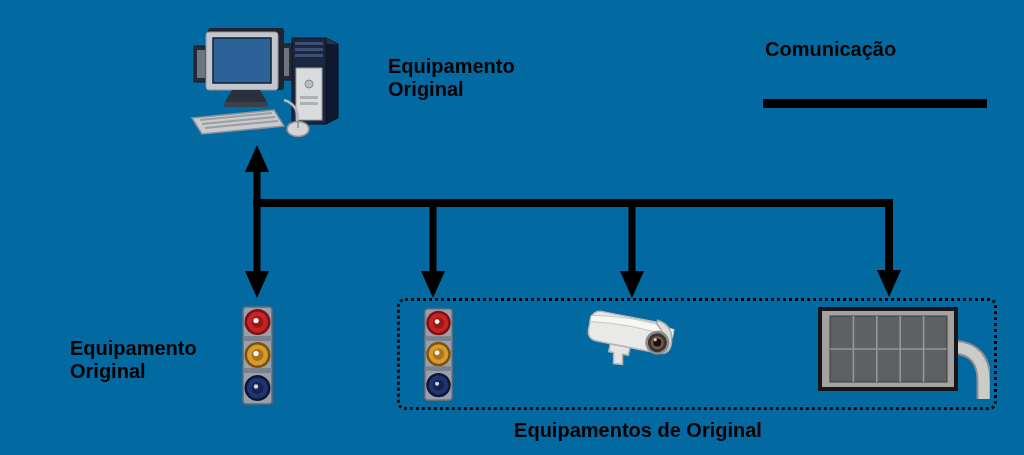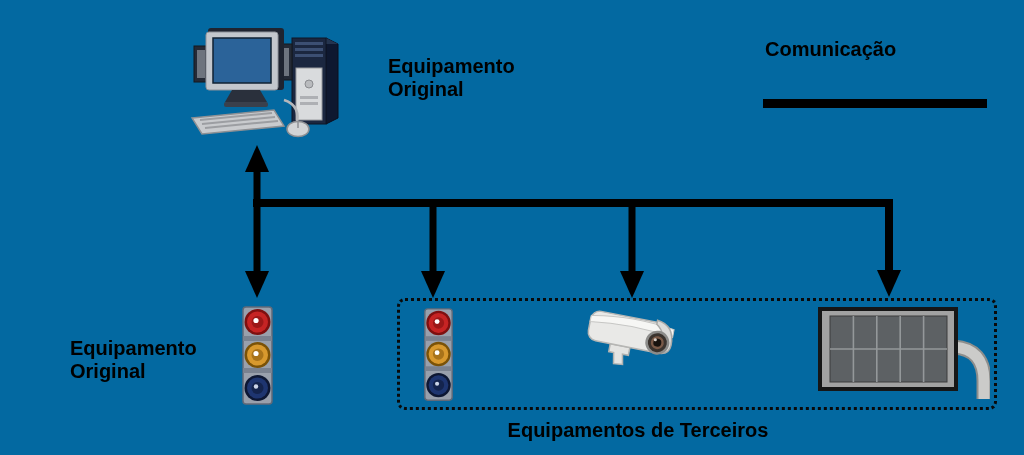--- a/index.html
+++ b/index.html
@@ -162,15 +162,15 @@
     <rect x="14" y="11" width="117" height="66" fill="#5d6164" stroke="#3c3c3c" stroke-width="1"></rect>
     <g stroke="#94989a" stroke-width="1.6">
       <line x1="37.4" y1="11" x2="37.4" y2="77"></line>
       <line x1="60.8" y1="11" x2="60.8" y2="77"></line>
       <line x1="84.2" y1="11" x2="84.2" y2="77"></line>
       <line x1="107.6" y1="11" x2="107.6" y2="77"></line>
       <line x1="14" y1="44" x2="131" y2="44"></line>
     </g>
   </svg>
 
-  <div class="abs label" style="left:398px; top:419px; width:480px; text-align:center;">Equipamentos de Terceiros</div>
+  <div class="abs label" style="left:398px; top:419px; width:480px; text-align:center;">Equipamentos de Original</div>
 
 </div>
 
 </body></html>

